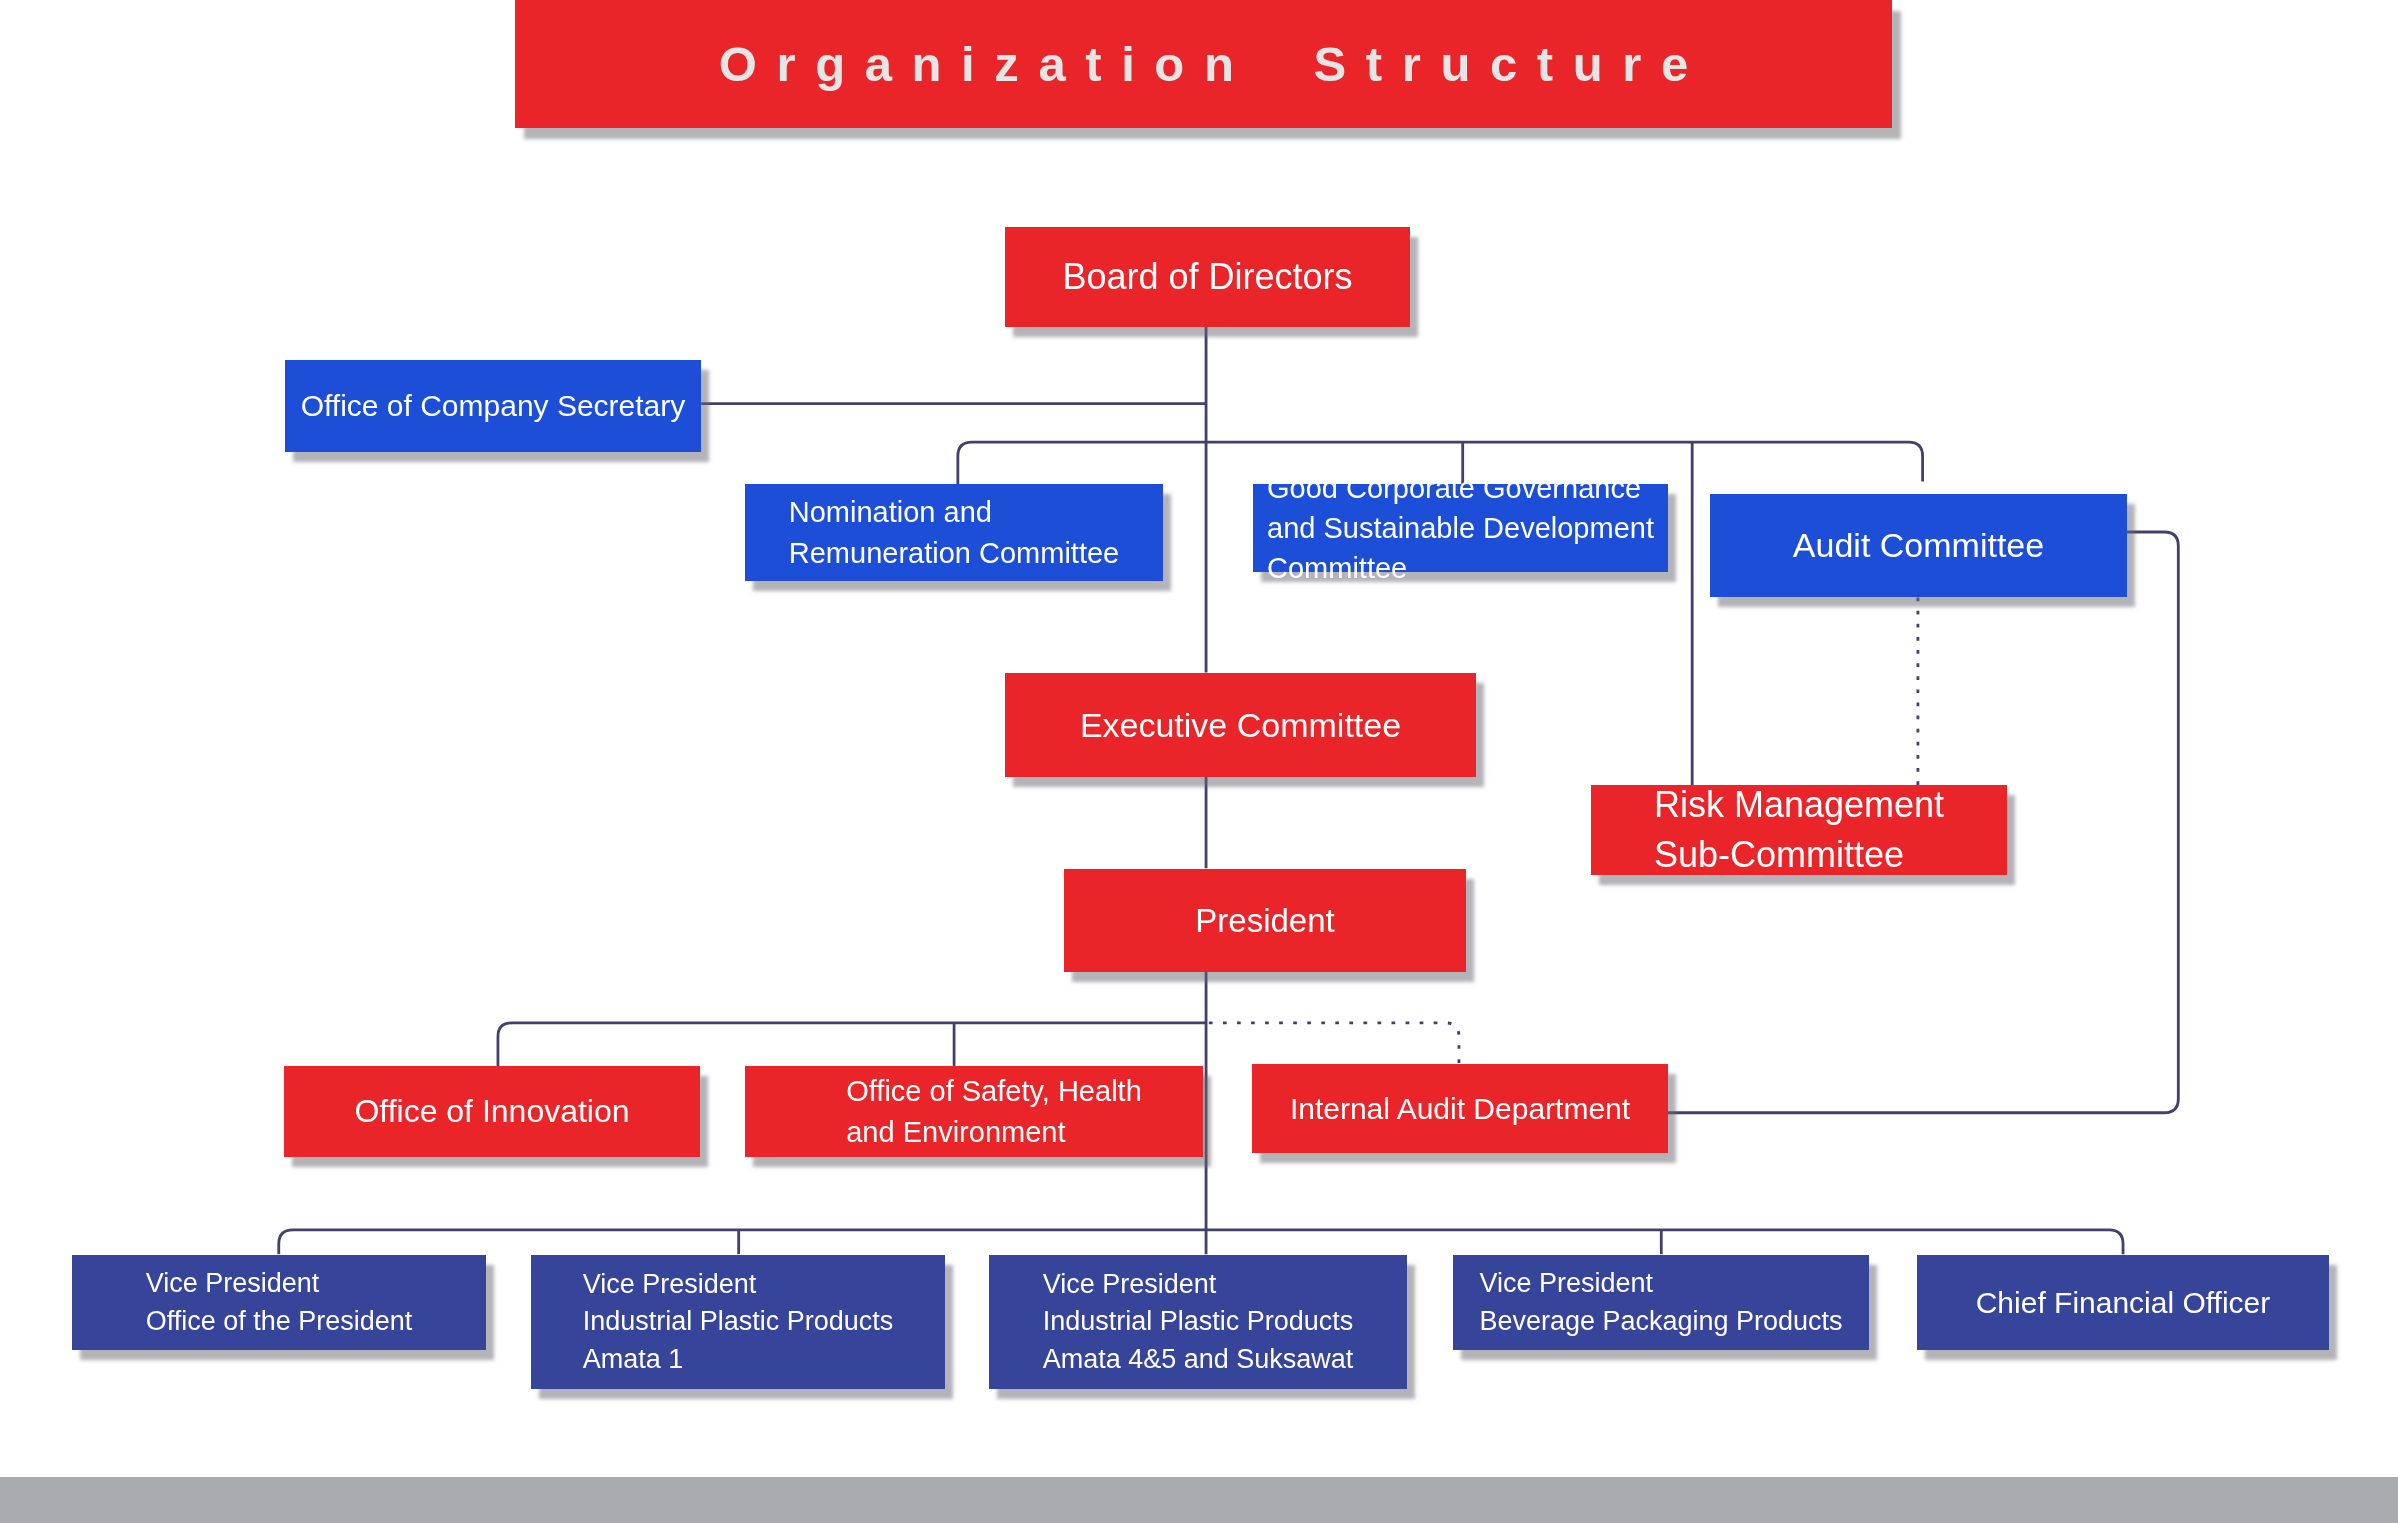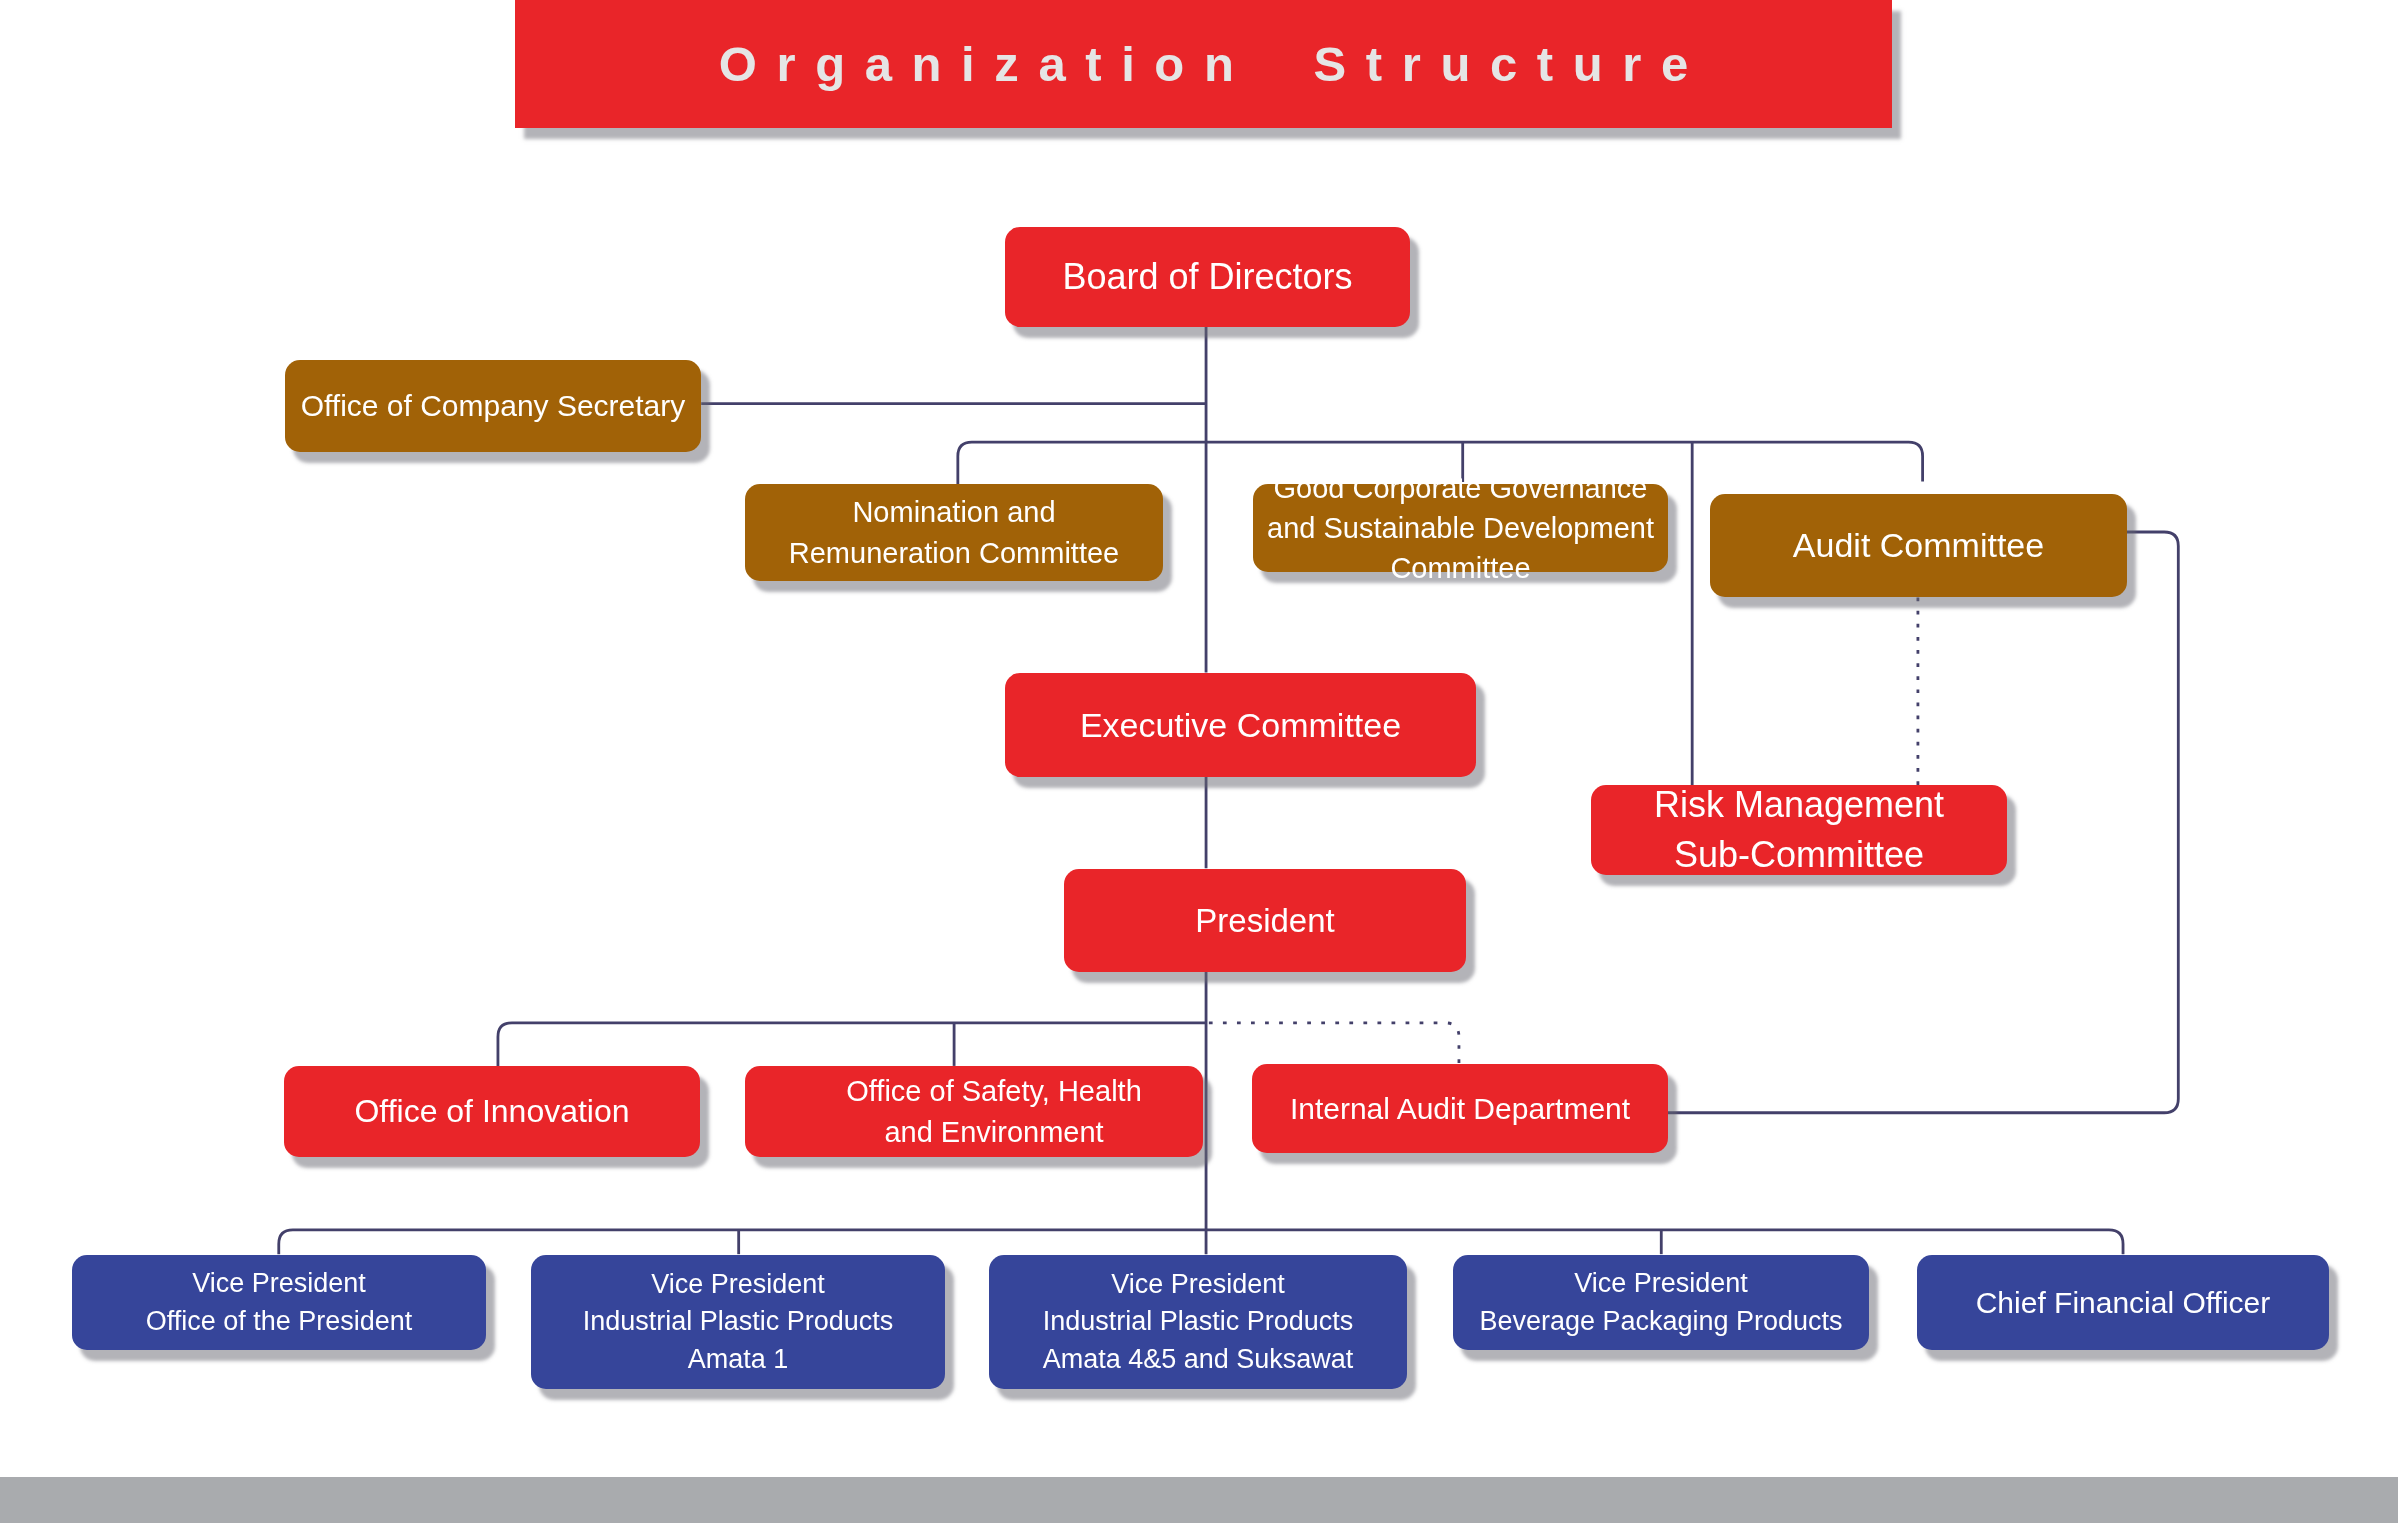--- a/index.html
+++ b/index.html
@@ -4,26 +4,25 @@
 <style>
   html,body{margin:0;padding:0;}
   body{
     width:2399px;height:1523px;position:relative;overflow:hidden;
     background:#ffffff;
     font-family:"Liberation Sans", sans-serif;
   }
   #connectors{position:absolute;left:0;top:0;width:2399px;height:1523px;}
   .node{
     position:absolute;display:flex;align-items:center;justify-content:center;
-    text-align:center;color:#ffffff;white-space:pre-line;line-height:1.38;
+    text-align:left;color:#ffffff;white-space:pre-line;line-height:1.38;
     box-shadow:8.4px 10.3px 3.7px rgba(104,104,114,0.5);
-    border-radius:15px;
   }
   .red{background:#e92529;}
-  .navy{background:#a16207;}
+  .navy{background:#1d4ed8;}
   .blue{background:#36459a;}
   .title-banner{
     position:absolute;left:515px;top:0;width:1377px;height:128px;
     background:#e92529;color:#e5e5e5;display:flex;align-items:center;justify-content:center;
     font-size:49px;font-weight:700;letter-spacing:0.40em;word-spacing:0.55em;
     box-shadow:9.4px 11.2px 3.7px rgba(104,104,114,0.5);
     white-space:nowrap;text-indent:0.40em;
   }
   .footer-bar{
     position:absolute;left:0;top:1477px;width:2399px;height:47px;background:#a9abae;

